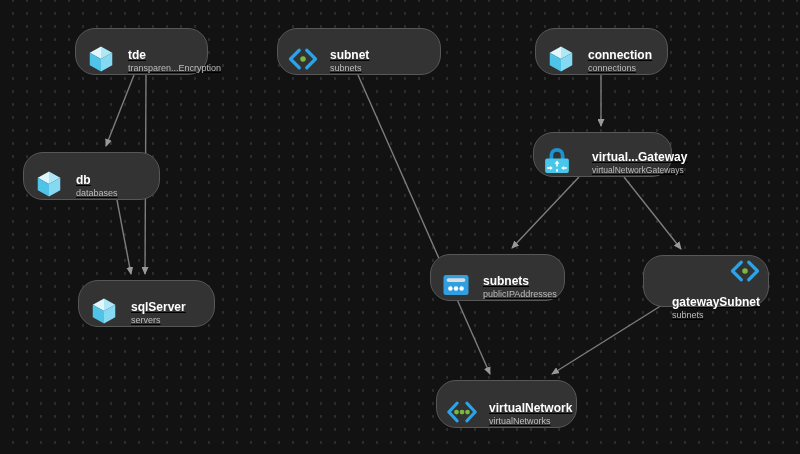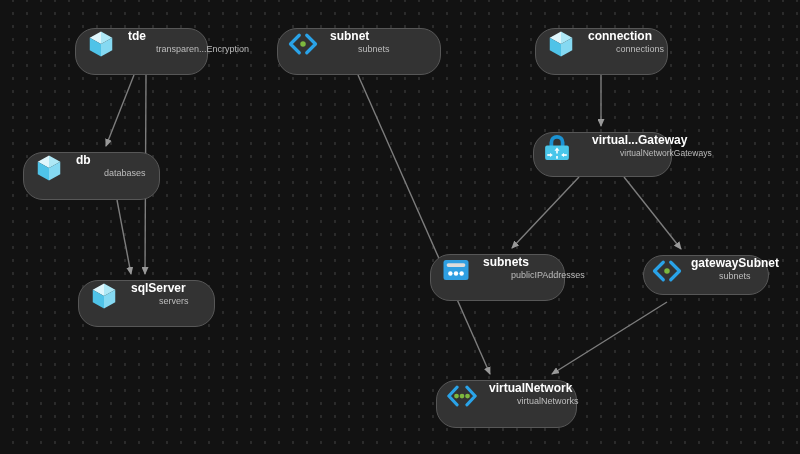--- a/index.html
+++ b/index.html
@@ -14,29 +14,30 @@
     font-family:"Liberation Sans",sans-serif;
   }
   .edges{position:absolute;left:0;top:0;width:800px;height:454px;z-index:1;}
   .edges line{stroke:#7d7d7d;stroke-width:1.4;}
   .node{
     position:absolute;z-index:2;
     box-sizing:border-box;
     background:#333333;
     border:1.5px solid #575757;
     border-radius:20px;
-    display:flex;align-items:flex-start;
+    display:flex;align-items:flex-end;
     padding:0 10px;gap:12px;
     cursor:pointer;
+    text-decoration:underline;
   }
   .icon{width:30px;height:30px;flex:0 0 30px;display:flex;align-items:center;justify-content:center;}
   .icon svg{width:30px;height:30px;display:block;}
   .txt{display:flex;flex-direction:column;line-height:1.25;min-width:0;}
   .title{color:#ffffff;font-size:12px;font-weight:700;white-space:nowrap;}
-  .sub{color:#bdbdbd;font-size:9px;white-space:nowrap;margin-left:28px;}
+  .sub{color:#bdbdbd;font-size:9px;white-space:nowrap;}
 </style>
 </head>
 <body>
 
 <div class="canvas">
 
   <svg class="edges" viewBox="0 0 800 454">
     <defs>
       <marker id="arrow" markerWidth="8" markerHeight="7" refX="7" refY="3.5" orient="auto" markerUnits="userSpaceOnUse">
         <path d="M0,0 L8,3.5 L0,7 Z" fill="#999999"></path>
@@ -155,21 +156,21 @@
         <circle cx="12" cy="14.8" r="1.8" fill="#ffffff"></circle>
         <circle cx="16.5" cy="14.8" r="1.8" fill="#ffffff"></circle>
       </svg>
     </span>
     <span class="txt">
       <span class="title">subnets</span>
       <span class="sub">publicIPAddresses</span>
     </span>
   </div>
 
-  <div class="node" style="left:643px;top:255px;width:126px;height:40px;gap:9px;padding:0 8px;">
+  <div class="node" style="left:643px;top:255px;width:126px;height:52px;gap:9px;padding:0 8px;flex-direction:column;">
     <span class="icon">
       <svg viewBox="0 0 24 24">
         <polyline points="9,5 2,12 9,19" fill="none" stroke="#2aa3e8" stroke-width="2.6" stroke-linecap="round" stroke-linejoin="round"></polyline>
         <polyline points="15,5 22,12 15,19" fill="none" stroke="#2aa3e8" stroke-width="2.6" stroke-linecap="round" stroke-linejoin="round"></polyline>
         <circle cx="12" cy="12" r="2.2" fill="#7db83e"></circle>
       </svg>
     </span>
     <span class="txt">
       <span class="title">gatewaySubnet</span>
       <span class="sub">subnets</span>

